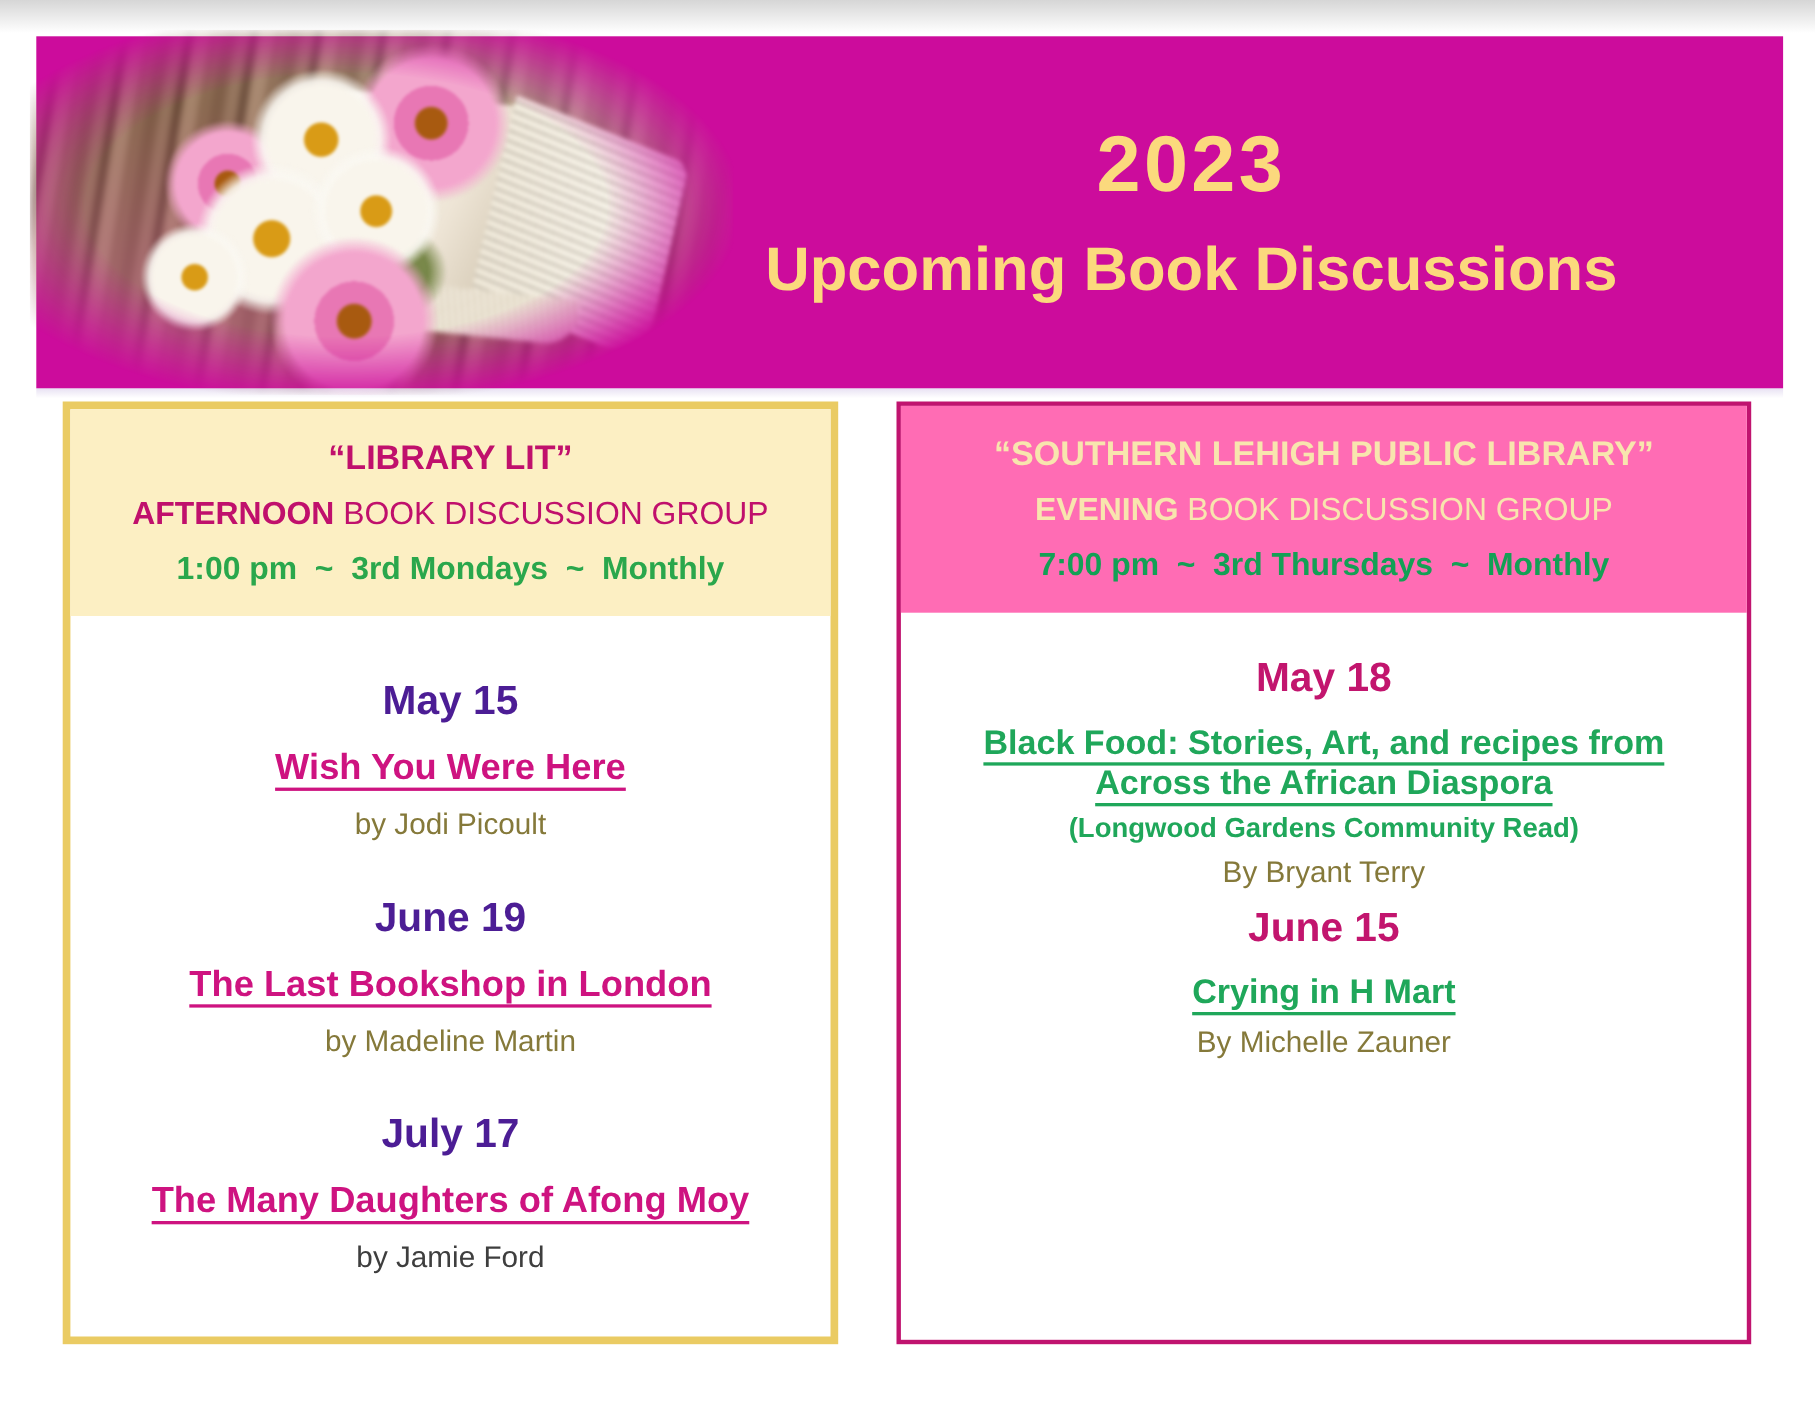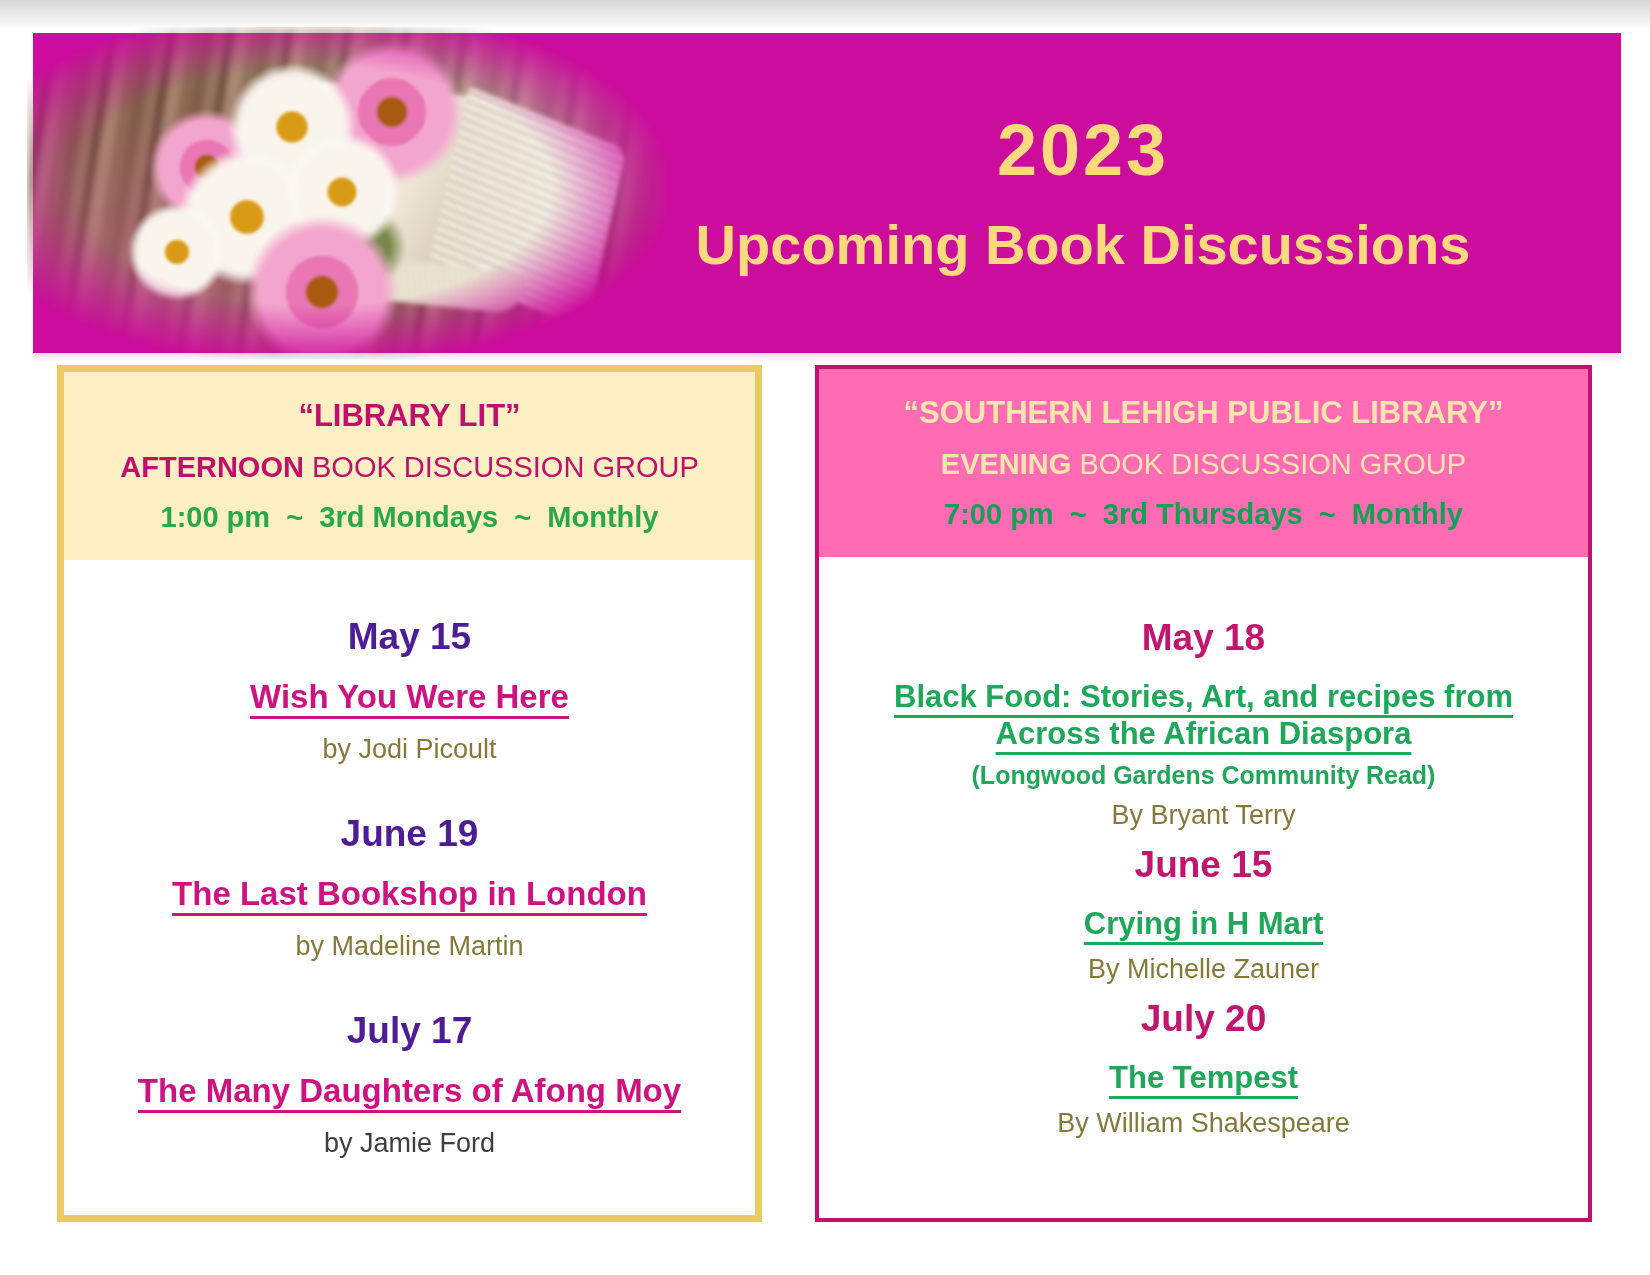--- a/index.html
+++ b/index.html
@@ -52,21 +52,21 @@
   .ph-sub{font-size:29px;}
   .ph-sub .bold{font-weight:700;}
   .ph-time{font-size:29px;font-weight:700;}
   .panel-left .ph-title,.panel-left .ph-sub{color:#C0106C;}
   .panel-right .ph-title,.panel-right .ph-sub{color:#F8E5AE;}
   .panel-left .ph-time{color:#2AA74C;}
   .panel-right .ph-time{color:#13A055;}
   
   .entries{display:flex;flex-direction:column;align-items:center;text-align:center;}
   .panel-left .entries{padding-top:54px;}
-  .panel-right .entries{padding-top:58px;}
+  .panel-right .entries{padding-top:36px;}
   .entry{display:flex;flex-direction:column;align-items:center;}
   .panel-left .entry{margin-bottom:45px;}
   .panel-right .entry{margin-bottom:10px;}
   .entry-date{font-size:37px;font-weight:700;line-height:46px;}
   .panel-left .entry-date{color:#4c1d95;margin-bottom:16px;}
   .panel-right .entry-date{color:#C2156E;margin-bottom:17px;}
   .entry-title{font-weight:700;text-decoration:underline;text-decoration-thickness:3px;
     text-underline-offset:8px;cursor:pointer;}
   .panel-left .entry-title{font-size:33px;line-height:42px;color:#CE1380;margin-bottom:14px;}
   .panel-right .entry-title{font-size:31px;line-height:37px;color:#1FA75A;margin-bottom:10px;max-width:700px;text-align:center;}
@@ -143,19 +143,14 @@
       <div class="entry-date">May 18</div>
       <a class="entry-title">Black Food: Stories, Art, and recipes from Across the African Diaspora</a>
       <div class="entry-note">(Longwood Gardens Community Read)</div>
       <div class="entry-author" style="color: rgb(133, 121, 58);">By Bryant Terry</div>
     </div>
     <div class="entry">
       <div class="entry-date">June 15</div>
       <a class="entry-title">Crying in H Mart</a>
       <div class="entry-author" style="color: rgb(133, 121, 58);">By Michelle Zauner</div>
     </div>
-    <div class="entry">
-      <div class="entry-date">July 20</div>
-      <a class="entry-title">The Tempest</a>
-      <div class="entry-author" style="color: rgb(133, 121, 58);">By William Shakespeare</div>
-    </div>
   </div>
 </div>
 
 </body></html>

